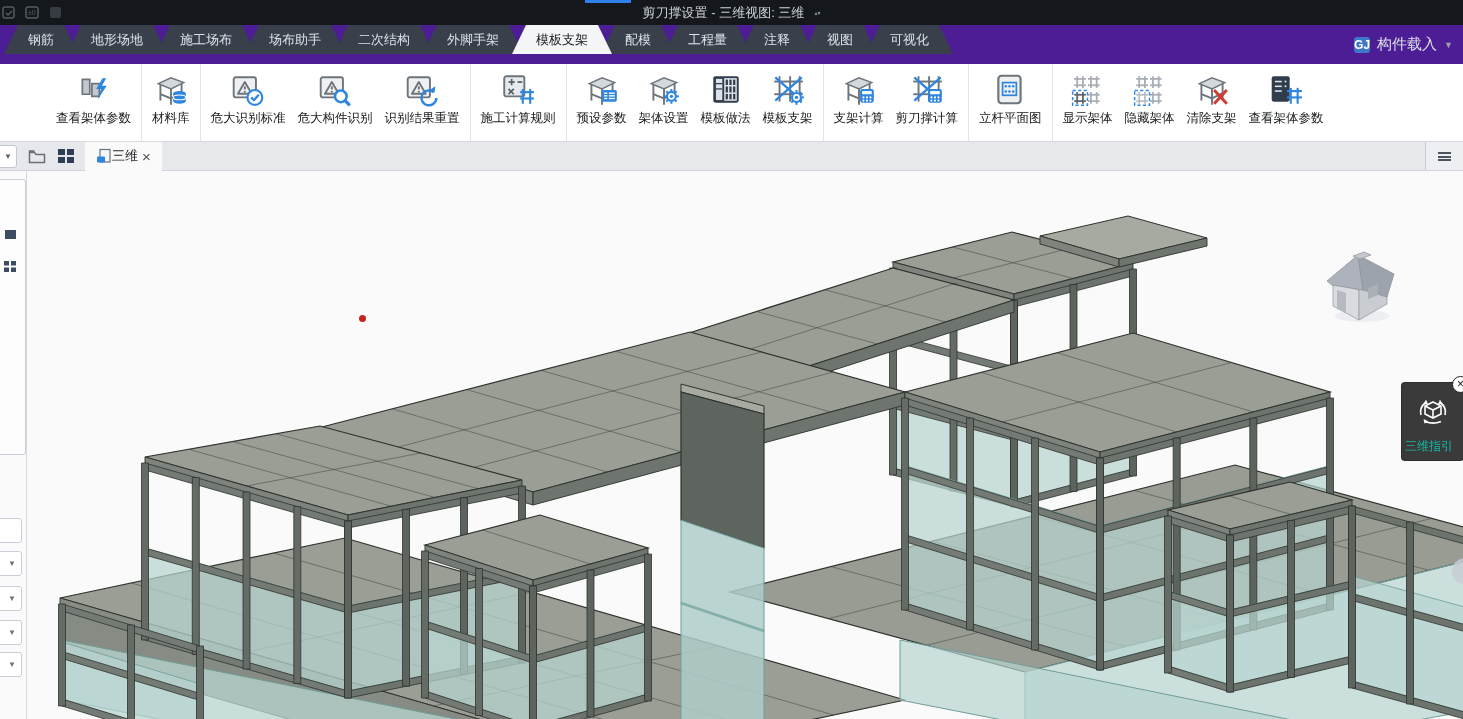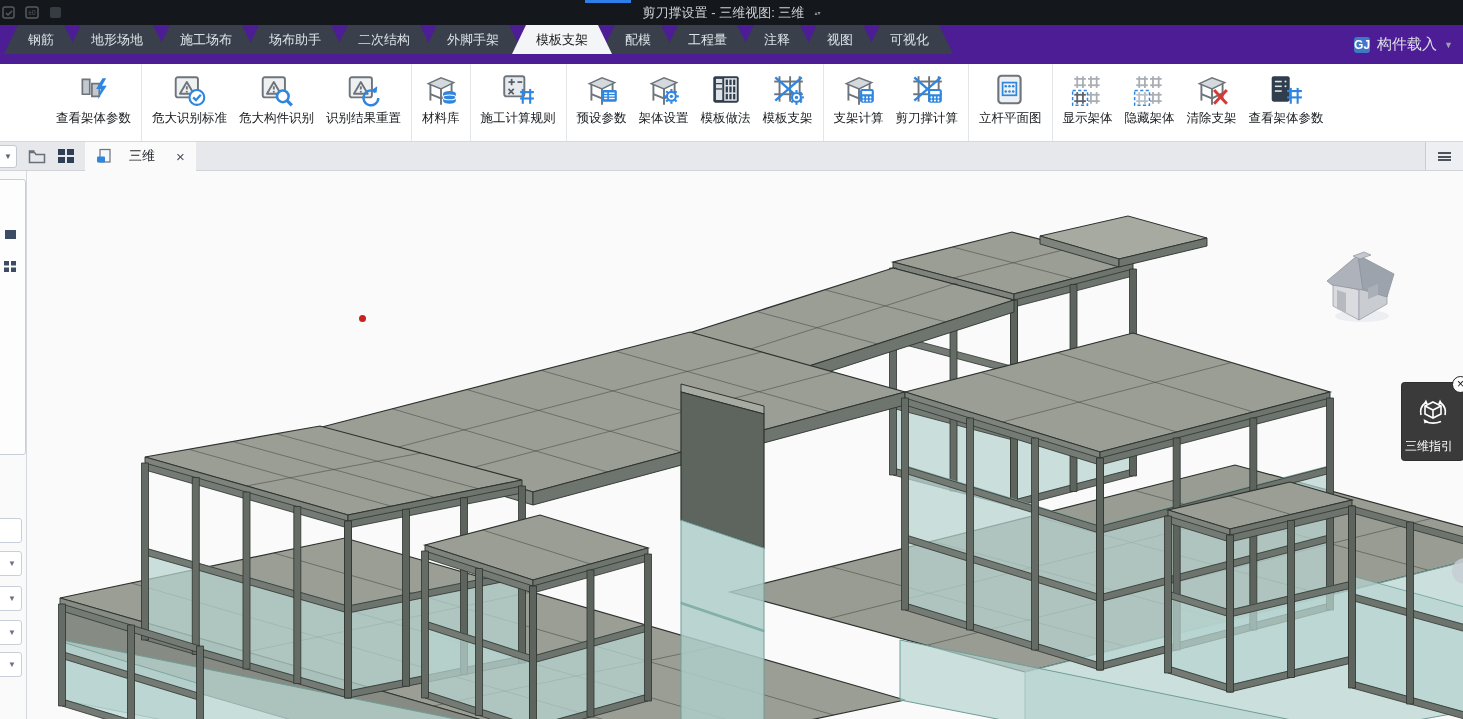--- a/index.html
+++ b/index.html
@@ -28,36 +28,36 @@
   .tgroup{display:flex;gap:12px;padding:8px 10px 0 10px}
   .tgroup:not(:first-child){border-left:1px solid #e3e6e9}
   .titem{display:flex;flex-direction:column;align-items:center;gap:2px;cursor:pointer}
   .titem svg{width:36px;height:36px;flex:0 0 auto}
   .titem .lbl{font-size:12.5px;color:#16181b;white-space:nowrap}
 
   
   .viewtabs{height:29px;background:#e6e8eb;border-bottom:1px solid #d0d4d9;display:flex;align-items:center;flex:0 0 auto;position:relative}
   .vcombo{width:24px;height:23px;background:#fff;border:1px solid #c2c9d2;border-radius:3px;margin-left:-7px;display:flex;align-items:center;justify-content:flex-end;padding-right:4px;color:#5c6470;font-size:8px;cursor:pointer}
   .vicon{margin-left:11px;display:flex;align-items:center;cursor:pointer}
-  .vtab{height:29px;background:#fafafa;display:flex;align-items:center;padding:0 11px;gap:17px;font-size:13px;color:#22252a;margin-left:10px;cursor:pointer}
+  .vtab{height:29px;background:#fafafa;display:flex;align-items:center;padding:0 11px;gap:0;font-size:13px;color:#22252a;margin-left:10px;cursor:pointer}
   .vtab .close{color:#4c525b;font-size:15px;margin-left:4px;cursor:pointer}
   .vmenu{margin-left:auto;width:38px;height:28px;background:#edeff2;border-left:1px solid #c6cdd6;display:flex;align-items:center;justify-content:center;cursor:pointer}
   .bars{width:13px;height:9px;background:linear-gradient(#4c535c 0 2px,transparent 2px 3.5px,#4c535c 3.5px 5.5px,transparent 5.5px 7px,#4c535c 7px 9px)}
 
   
   .viewport{position:relative;flex:1;background:#fafafa;overflow:hidden}
   .scene{position:absolute;left:0;top:0;width:1463px;height:548px}
   .lborder{position:absolute;left:26px;top:0;bottom:0;width:1px;background:#d4d9df}
   .lpanel1{position:absolute;left:-7px;top:8px;width:33px;height:276px;background:#fdfdfe;border:1px solid #c9cfd8;border-radius:3px}
   .lp-sq{position:absolute;left:11px;top:50px;width:11px;height:9px;background:#3e4c63}
   .lp-tiles{position:absolute;left:9px;top:80px}
   .ldrop{position:absolute;left:-9px;width:31px;height:25px;background:#fff;border:1px solid #c9cfd8;border-radius:3px;display:flex;align-items:center;justify-content:flex-end;padding-right:5px;color:#6b7280;font-size:8px;cursor:pointer}
   .guide{position:absolute;left:1402px;top:212px;width:61px;height:77px;background:#3a3a3a;border-radius:3px;box-shadow:0 0 0 1px #2e2e2e}
   .guide .close{position:absolute;right:-6px;top:-7px;width:17px;height:17px;border-radius:50%;background:#fff;border:1px solid #222;color:#111;font-size:12px;line-height:15px;text-align:center;cursor:pointer}
-  .guide .glabel{position:absolute;left:0;right:7px;bottom:5px;text-align:center;color:#ffffff;font-size:12px}
+  .guide .glabel{position:absolute;left:0;right:7px;bottom:5px;text-align:center;color:#14b8a6;font-size:12px}
   .guide svg{position:absolute;left:14px;top:12px}
   .housecube{position:absolute;left:1323px;top:72px;cursor:pointer}
   .reddot{position:absolute;left:359px;top:144px;width:7px;height:7px;border-radius:50%;background:#c42320}
   .halfball{position:absolute;left:1452px;top:387px;width:26px;height:26px;border-radius:50%;background:#c7ccd2;opacity:.85}
 </style>
 </head>
 <body>
 
 <div class="app">
 
@@ -110,20 +110,37 @@
               <path d="M15 11 h7 v12 h-7 z"></path>
             </g>
             <path d="M25 6 l-6 10 h4.5 l-3 10 l8.5 -13 h-4.5 l4 -7 z" fill="#2f86e0"></path>
           </svg>
           <span class="lbl">查看架体参数</span>
         </div>
       </div>
       <div class="tgroup">
         <div class="titem">
           <svg viewBox="0 0 34 34">
+            <path d="M5 11 L17 5.5 L29 10 L17 16 Z" fill="#d4d9dd" stroke="#6e747b" stroke-width="1.4"></path>
+            <g stroke="#6e747b" stroke-width="1.8" fill="none">
+              <line x1="7" y1="12" x2="7" y2="27"></line>
+              <line x1="17" y1="16" x2="17" y2="31"></line>
+              <line x1="27" y1="11" x2="27" y2="26"></line>
+              <path d="M7 21 L17 25 L27 20"></path>
+            </g>
+            <ellipse cx="25" cy="20.5" rx="6" ry="2.5" fill="#2f86e0"></ellipse>
+            <path d="M19 20.5 v7 a6 2.5 0 0 0 12 0 v-7" fill="#2f86e0"></path>
+            <ellipse cx="25" cy="24" rx="6" ry="2.2" fill="none" stroke="#fff" stroke-width="1"></ellipse>
+          </svg>
+          <span class="lbl">材料库</span>
+        </div>
+      </div>
+      <div class="tgroup">
+        <div class="titem">
+          <svg viewBox="0 0 34 34">
             <rect x="3.5" y="5" width="21" height="19" rx="2" fill="#eef0f2" stroke="#6e747b" stroke-width="1.8"></rect>
             <path d="M14 9.5 L20.5 20.5 H7.5 Z" fill="none" stroke="#6e747b" stroke-width="1.8" stroke-linejoin="round"></path>
             <line x1="14" y1="13.5" x2="14" y2="16.5" stroke="#6e747b" stroke-width="1.8"></line>
             <circle cx="14" cy="18.6" r="1" fill="#6e747b"></circle>
             <circle cx="23.5" cy="24" r="7" fill="#fff" stroke="#2f86e0" stroke-width="2"></circle>
             <path d="M20 24 l2.6 2.6 l4.6 -5.2" fill="none" stroke="#2f86e0" stroke-width="2.2"></path>
           </svg>
           <span class="lbl">危大识别标准</span>
         </div>
         <div class="titem">
@@ -140,37 +157,20 @@
         <div class="titem">
           <svg viewBox="0 0 34 34">
             <rect x="3.5" y="5" width="21" height="19" rx="2" fill="#eef0f2" stroke="#6e747b" stroke-width="1.8"></rect>
             <path d="M14 9.5 L20.5 20.5 H7.5 Z" fill="none" stroke="#6e747b" stroke-width="1.8" stroke-linejoin="round"></path>
             <line x1="14" y1="13.5" x2="14" y2="16.5" stroke="#6e747b" stroke-width="1.8"></line>
             <circle cx="14" cy="18.6" r="1" fill="#6e747b"></circle>
             <path d="M30.5 24.5 a7 7 0 1 1 -2.5 -5.4" fill="none" stroke="#2f86e0" stroke-width="2.3"></path>
             <path d="M29.5 13.5 l-.6 5.8 l-5.6 -1.6 z" fill="#2f86e0"></path>
           </svg>
           <span class="lbl">识别结果重置</span>
-        </div>
-      </div>
-      <div class="tgroup">
-        <div class="titem">
-          <svg viewBox="0 0 34 34">
-            <path d="M5 11 L17 5.5 L29 10 L17 16 Z" fill="#d4d9dd" stroke="#6e747b" stroke-width="1.4"></path>
-            <g stroke="#6e747b" stroke-width="1.8" fill="none">
-              <line x1="7" y1="12" x2="7" y2="27"></line>
-              <line x1="17" y1="16" x2="17" y2="31"></line>
-              <line x1="27" y1="11" x2="27" y2="26"></line>
-              <path d="M7 21 L17 25 L27 20"></path>
-            </g>
-            <ellipse cx="25" cy="20.5" rx="6" ry="2.5" fill="#2f86e0"></ellipse>
-            <path d="M19 20.5 v7 a6 2.5 0 0 0 12 0 v-7" fill="#2f86e0"></path>
-            <ellipse cx="25" cy="24" rx="6" ry="2.2" fill="none" stroke="#fff" stroke-width="1"></ellipse>
-          </svg>
-          <span class="lbl">材料库</span>
         </div>
       </div>
       <div class="tgroup">
         <div class="titem">
           <svg viewBox="0 0 34 34">
             <rect x="4" y="4" width="19" height="19" rx="2" fill="#e7eaee" stroke="#6e747b" stroke-width="1.8"></rect>
             <g stroke="#565c63" stroke-width="1.6">
               <line x1="8" y1="9.5" x2="14" y2="9.5"></line>
               <line x1="11" y1="6.5" x2="11" y2="12.5"></line>
               <line x1="16.5" y1="9.5" x2="21" y2="9.5"></line>

